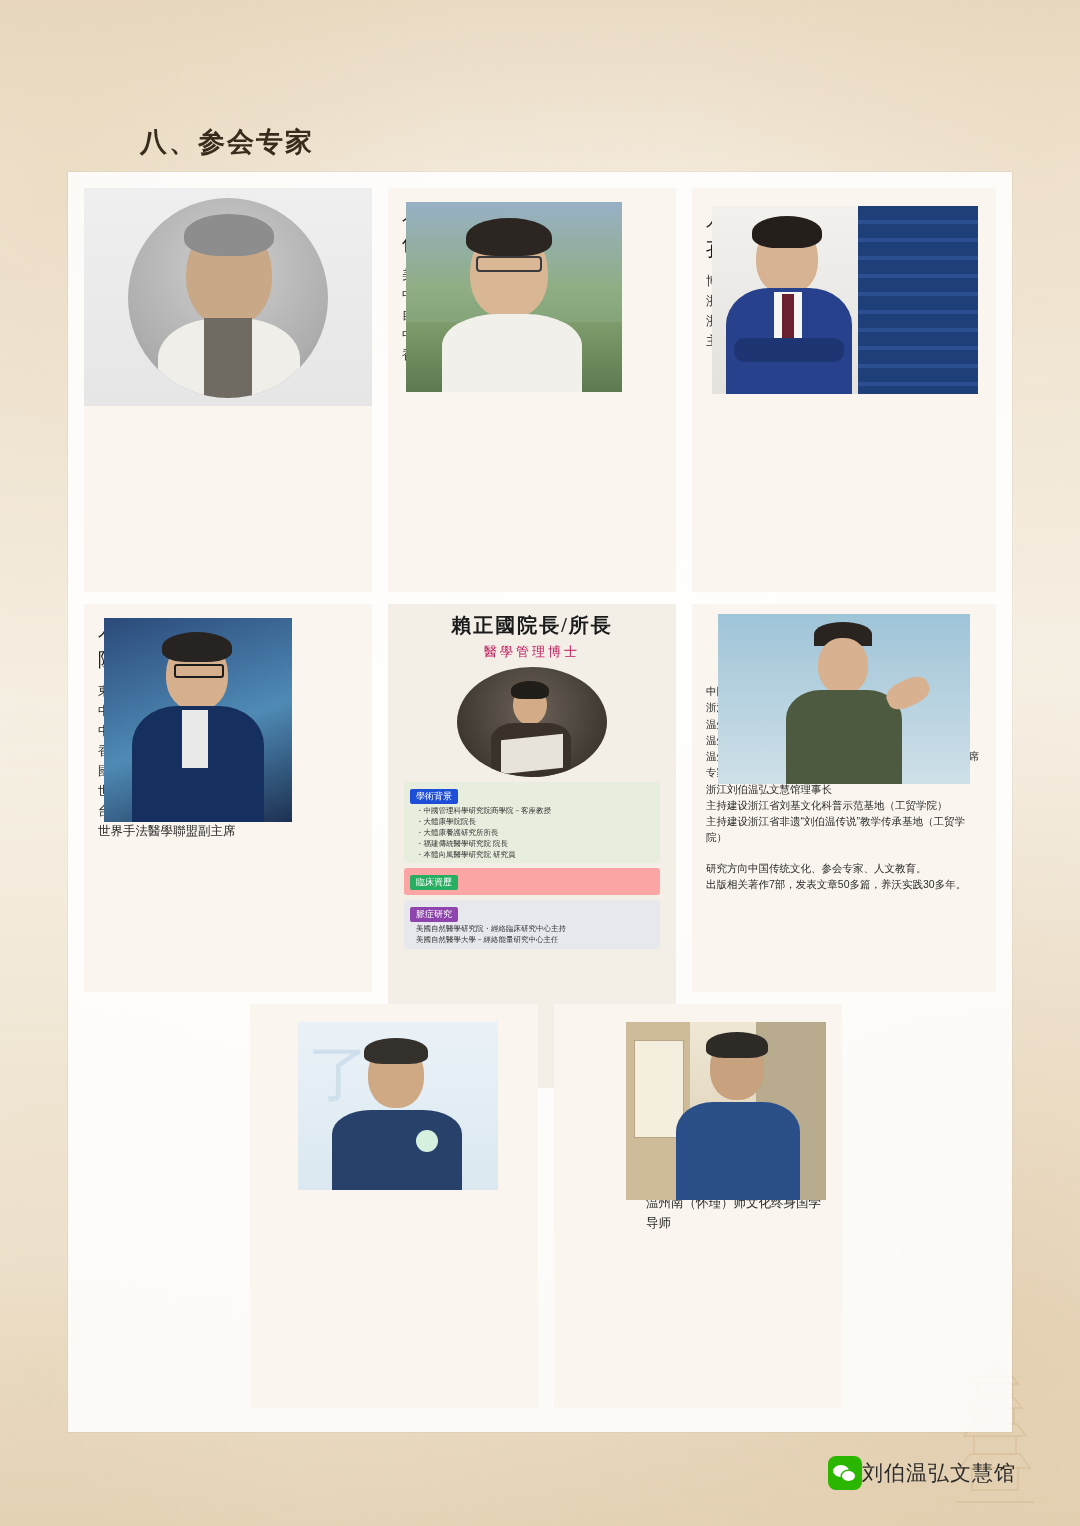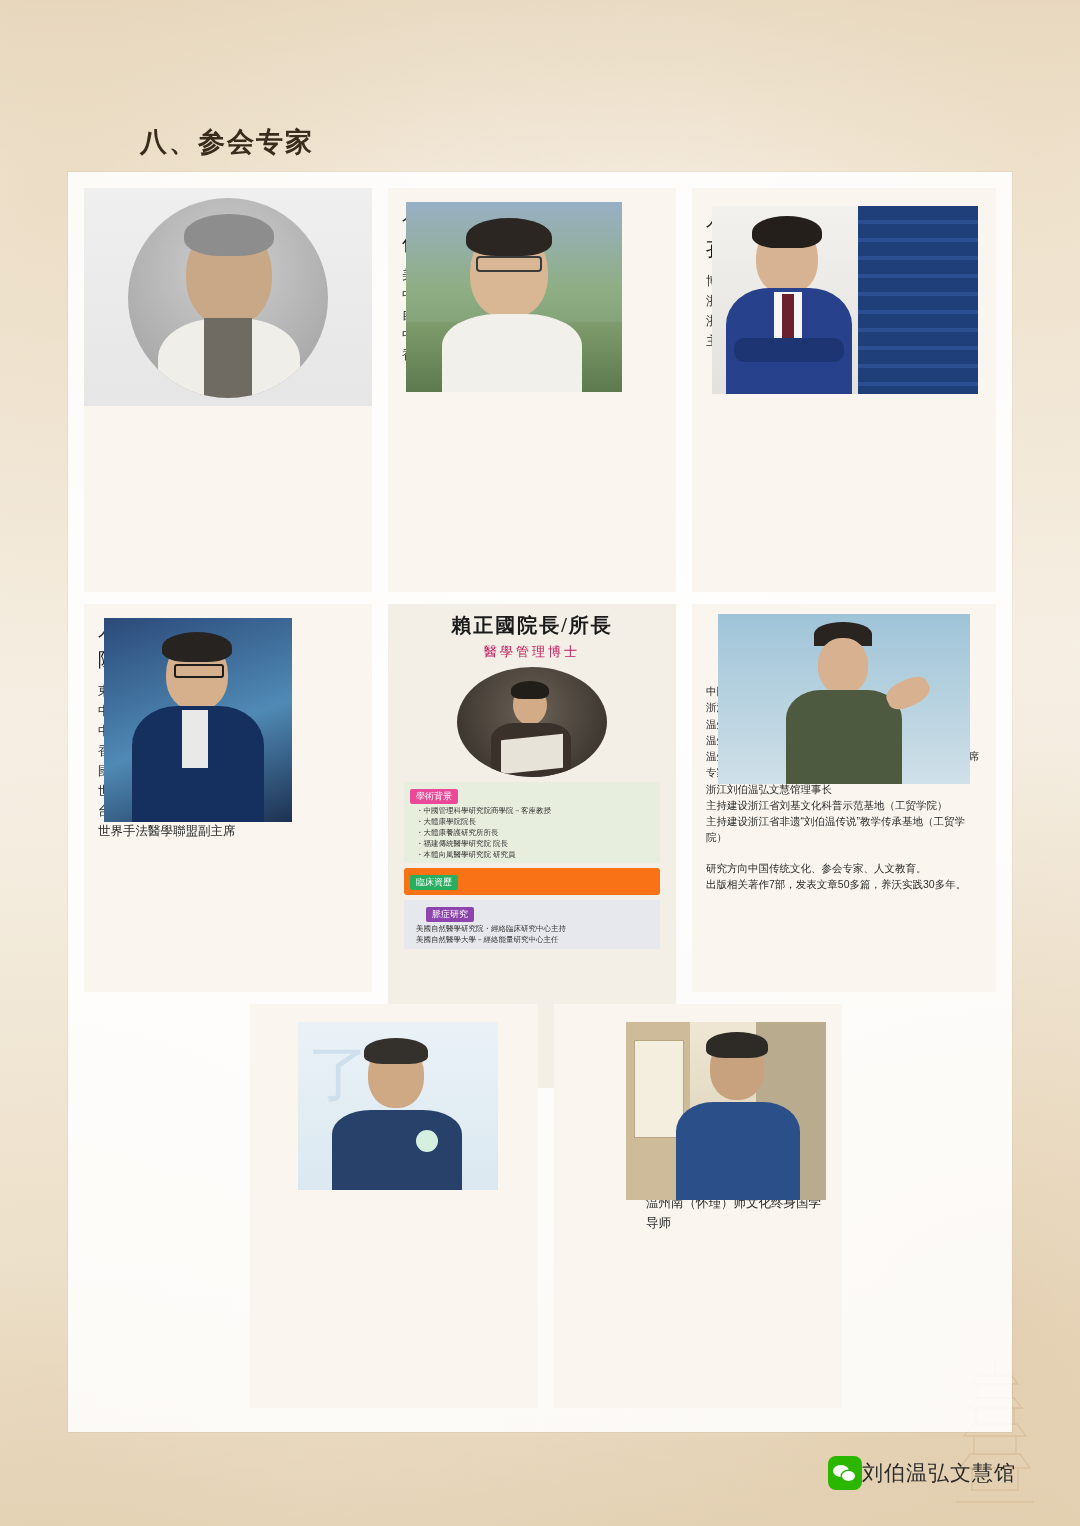--- a/index.html
+++ b/index.html
@@ -323,36 +323,36 @@
         <div class="poster-title">賴正國院長/所長</div>
         <div class="poster-sub">醫學管理博士</div>
         <div class="poster-photo">
           <div style="position:absolute; left:56px; top:18px; width:34px; height:40px; border-radius:50%; background:#d3ab86;"></div>
           <div style="position:absolute; left:54px; top:14px; width:38px; height:18px; border-radius:50% 50% 30% 30%; background:#211d19;"></div>
           <div style="position:absolute; left:34px; top:56px; width:80px; height:54px; border-radius:30% 30% 0 0; background:#3a322a;"></div>
           <div style="position:absolute; left:44px; top:70px; width:62px; height:34px; background:#e8e3d8; transform:skewY(-6deg);"></div>
         </div>
 
         <div class="bar" style="background:#e8eedd;">
-          <span class="tag" style="background:#ec4899;">學術背景</span>
+          <span class="tag" style="background:#1d4ed8;">學術背景</span>
           <div class="txt">
             <div>・中國管理科學研究院商學院－客座教授</div>
             <div>・大體康學院院長</div>
             <div>・大體康養護研究所所長</div>
             <div>・福建傳統醫學研究院 院長</div>
             <div>・本體向風醫學研究院 研究員</div>
           </div>
         </div>
 
-        <div class="bar" style="background:#f97316;">
+        <div class="bar" style="background:#fca5a5;">
           <span class="tag" style="background:#27ae60;">臨床資歷</span>
         </div>
 
         <div class="bar" style="background:#e6e8ee;">
-          <span class="tag" style="background:#8e44ad;margin-left:16px;">脈症研究</span>
+          <span class="tag" style="background:#8e44ad;">脈症研究</span>
           <div class="txt">
             <div>美國自然醫學研究院・經絡臨床研究中心主持</div>
             <div>美國自然醫學大學－經絡能量研究中心主任</div>
           </div>
         </div>
 
       </div>
     </div>
 
     <div class="card" style="left:624px; top:432px; width:304px; height:388px;">

